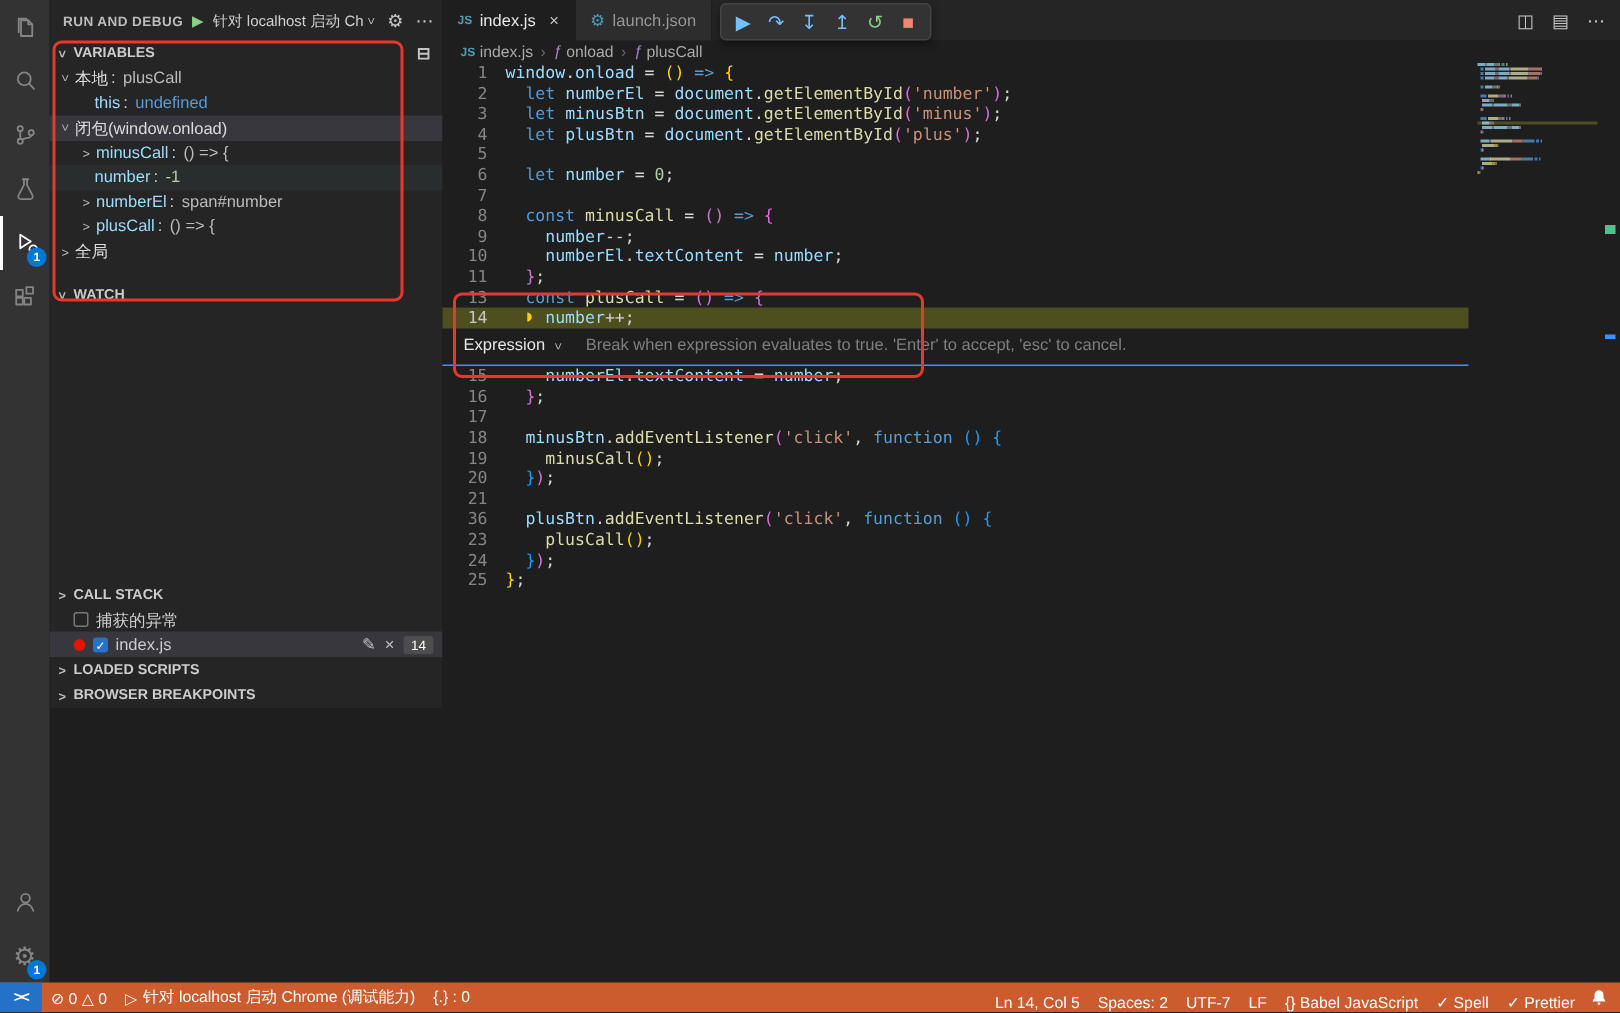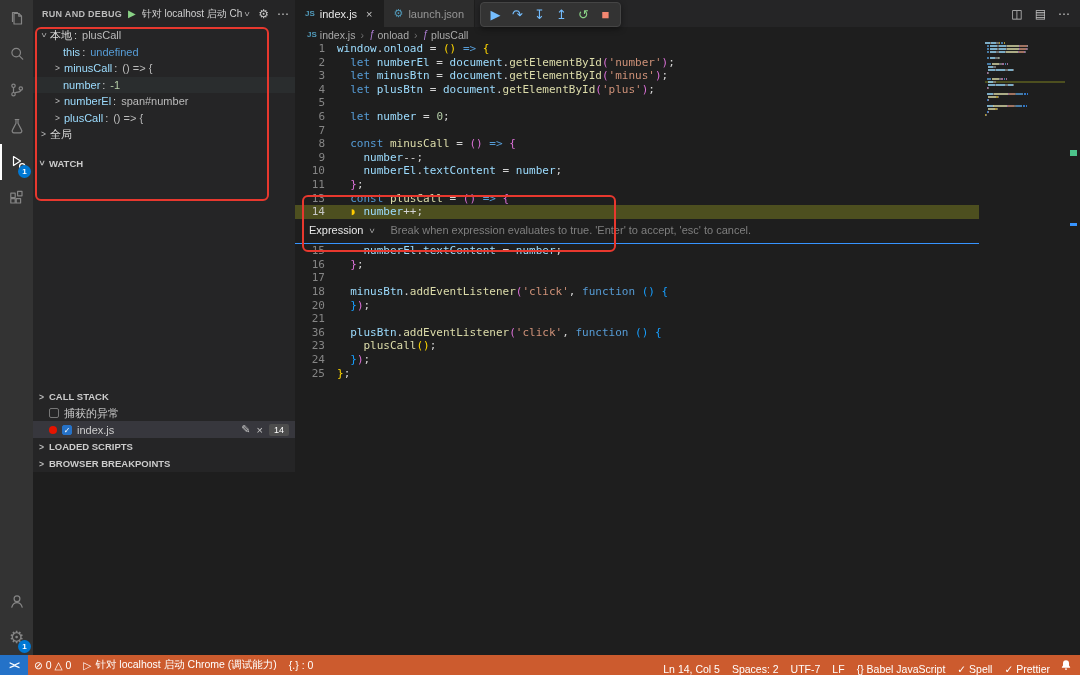--- a/index.html
+++ b/index.html
@@ -170,31 +170,40 @@
       <span class="sb-title">RUN AND DEBUG</span>
       <span class="sb-play">▶</span>
       <span class="sb-config">
         <span>针对 localhost 启动 Ch</span>
         <span class="chev down">&gt;</span>
       </span>
       <span class="sb-gear">⚙</span>
       <span class="sb-more">⋯</span>
     </div>
 
+    <div class="section-header">
+      <span class="chev down">&gt;</span>
+      <span>VARIABLES</span>
+      <span class="collapse-all">⊟</span>
+    </div>
     <div id="var-rows">
         <div class="var-row" style="padding-left: 6px;">
           <span class="chev down">&gt;</span>
           <span class="vr-name vr-scope">本地</span>
           <span class="vr-sep">:</span>
           <span class="vr-val ">plusCall</span>
         </div>
         <div class="var-row" style="padding-left: 30px;">
           <span class="vr-name">this</span>
           <span class="vr-sep">:</span>
           <span class="vr-val v-undef">undefined</span>
+        </div>
+        <div class="var-row selected" style="padding-left: 6px;">
+          <span class="chev down">&gt;</span>
+          <span class="vr-name vr-scope">闭包(window.onload)</span>
         </div>
         <div class="var-row" style="padding-left: 20px;">
           <span class="chev">&gt;</span>
           <span class="vr-name">minusCall</span>
           <span class="vr-sep">:</span>
           <span class="vr-val ">() =&gt; {</span>
         </div>
         <div class="var-row hover" style="padding-left: 30px;">
           <span class="vr-name">number</span>
           <span class="vr-sep">:</span>
@@ -368,20 +377,24 @@
         </div>
         <div class="code-line">
           <span class="gutter">17</span>
           <span class="content"></span>
         </div>
         <div class="code-line">
           <span class="gutter">18</span>
           <span class="content"><span class="tk-txt">  </span><span class="tk-var">minusBtn</span><span class="tk-pun">.</span><span class="tk-fn">addEventListener</span><span class="tk-b2">(</span><span class="tk-str">'click'</span><span class="tk-pun">, </span><span class="tk-kw">function</span><span class="tk-txt"> </span><span class="tk-b3">()</span><span class="tk-pun"> </span><span class="tk-b3">{</span></span>
         </div>
         <div class="code-line">
+          <span class="gutter">19</span>
+          <span class="content"><span class="tk-txt">    </span><span class="tk-fn">minusCall</span><span class="tk-b1">()</span><span class="tk-pun">;</span></span>
+        </div>
+        <div class="code-line">
           <span class="gutter">20</span>
           <span class="content"><span class="tk-txt">  </span><span class="tk-b3">}</span><span class="tk-b2">)</span><span class="tk-pun">;</span></span>
         </div>
         <div class="code-line">
           <span class="gutter">21</span>
           <span class="content"></span>
         </div>
         <div class="code-line">
           <span class="gutter">36</span>
           <span class="content"><span class="tk-txt">  </span><span class="tk-var">plusBtn</span><span class="tk-pun">.</span><span class="tk-fn">addEventListener</span><span class="tk-b2">(</span><span class="tk-str">'click'</span><span class="tk-pun">, </span><span class="tk-kw">function</span><span class="tk-txt"> </span><span class="tk-b3">()</span><span class="tk-pun"> </span><span class="tk-b3">{</span></span>

